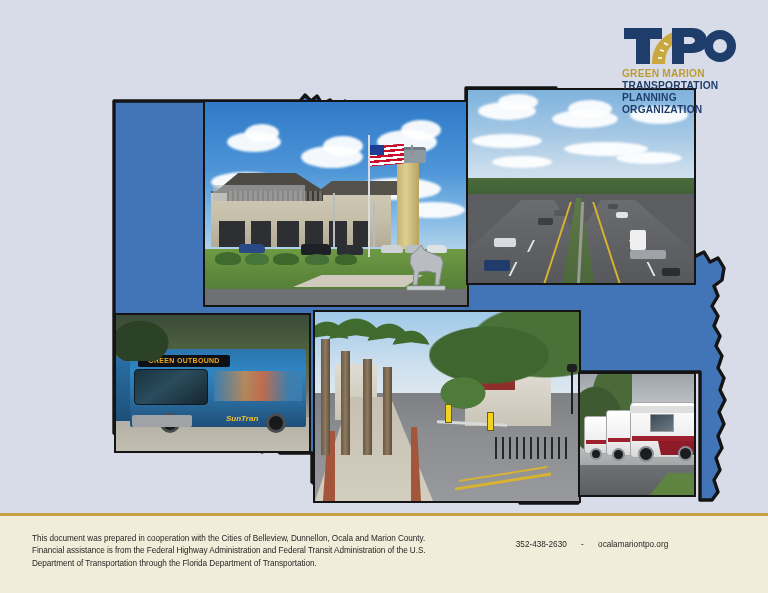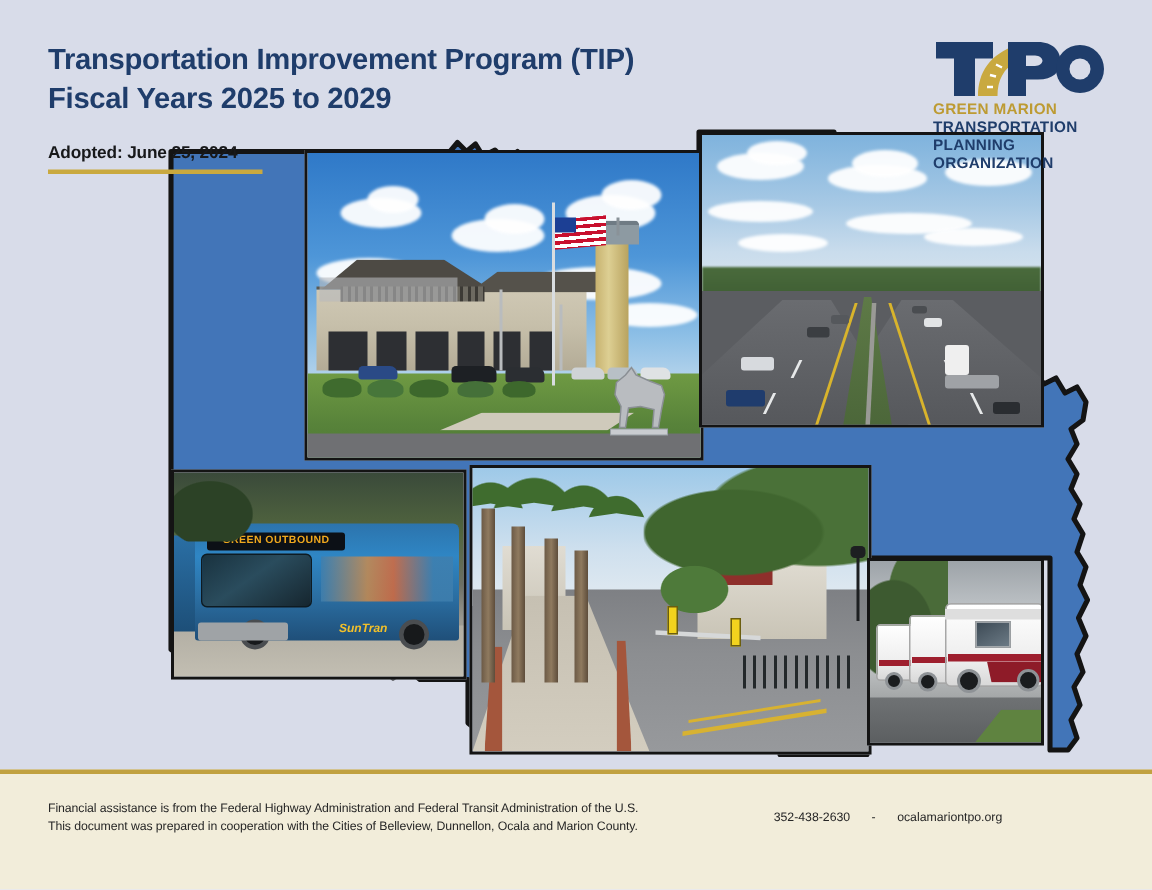--- a/index.html
+++ b/index.html
@@ -440,28 +440,20 @@
                       clip-path: polygon(0 0,100% 0,100% 100%,8% 100%);"></div>
           <div class="van-wheel" style="left:58px; top:72px; width:16px; height:16px;"></div>
           <div class="van-wheel" style="left:98px; top:72px; width:15px; height:15px;"></div>
           <div style="position:absolute; left:50px; top:32px; width:64px; height:7px; background:#dedede;"></div>
         </div>
       </div>
 
     </div>
   </div>
 
-  <div id="header-block">
-    <div class="title-line">Transportation Improvement Program (TIP)</div>
-    <div class="title-line">Fiscal Years 2025 to 2029</div>
-    <div id="adopted-wrap">
-      <div id="adopted-text">Adopted: June 25, 2024</div>
-      <div id="adopted-rule"></div>
-    </div>
-  </div>
 
   <div id="logo">
     <div id="logo-mark">
       <svg width="114" height="40" viewBox="0 0 114 40">
 
         <path d="M2,2 H40 V13 H28 V38 H14 V13 H2 Z" fill="#1f3d6b"></path>
 
         <path d="M30,38 C30,22 38,10 56,4 L62,12 C48,17 43,26 43,38 Z" fill="#c9a93f"></path>
         <path d="M36,32 L40,32 M38,24 L42,25 M42,17 L46,19" stroke="#ffffff" stroke-width="1.6"></path>
 
@@ -473,22 +465,23 @@
       </svg>
     </div>
     <div class="logo-sub-gold">GREEN MARION</div>
     <div class="logo-sub-blue">TRANSPORTATION</div>
     <div class="logo-sub-blue">PLANNING</div>
     <div class="logo-sub-blue">ORGANIZATION</div>
   </div>
 
   <div id="footer">
     <div id="footer-left">
+      <div>This document was prepared in cooperation with the Cities of Belleview, Dunnellon, Ocala and Marion County.</div>
       <div>Financial assistance is from the Federal Highway Administration and Federal Transit Administration of the U.S.</div>
-      <div>This document was prepared in cooperation with the Cities of Belleview, Dunnellon, Ocala and Marion County.</div>
+      <div>Department of Transportation through the Florida Department of Transportation.</div>
     </div>
     <div id="footer-right">
       <div class="contact-row">
         <span>352-438-2630</span>
         <span class="sep">-</span>
         <span>ocalamariontpo.org</span>
       </div>
     </div>
   </div>
 

